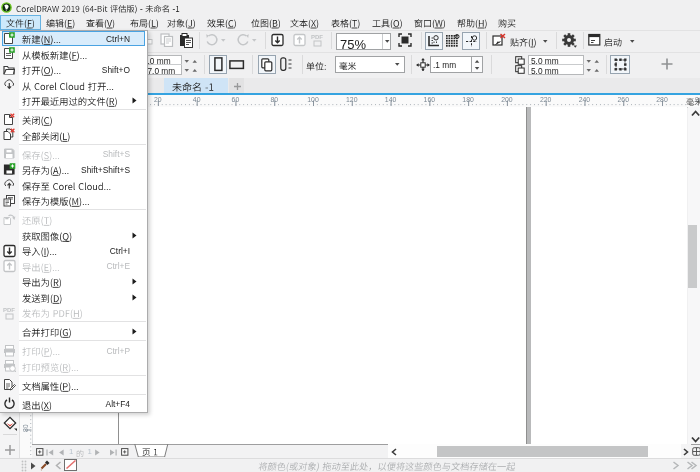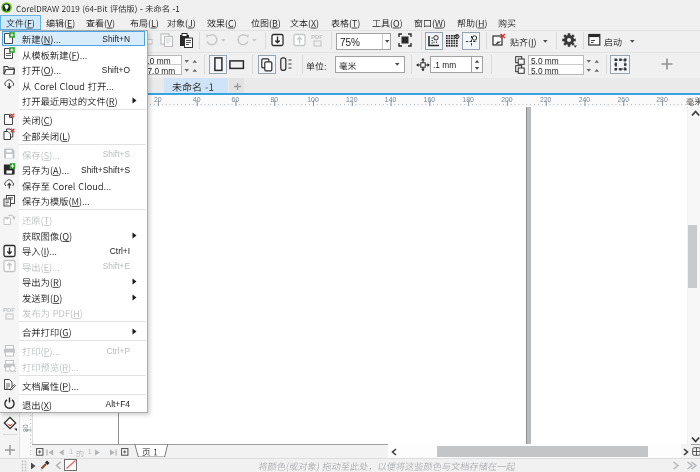--- a/index.html
+++ b/index.html
@@ -148,21 +148,21 @@
       </svg>
     </div>
     <div style="position:absolute;left:311px;top:33px;line-height:0;">
       <svg style="display:block" width="15" height="14" viewBox="0 0 15 14">
         <text x="0" y="6" font-family="Liberation Sans" font-size="6" font-weight="bold" fill="#c2c4c6">PDF</text>
         <rect x="3" y="8" width="7" height="5" fill="none" stroke="#c2c4c6" stroke-width="1"></rect>
       </svg>
     </div>
     <div style="position:absolute;left:331px;top:32px;width:1px;height:17px;background:#dadadb;"></div>
     <div style="position:absolute;left:336px;top:32.5px;width:55px;height:17px;background:#fff;border:1px solid #a0a2a4;box-sizing:border-box;"></div>
-    <div style="position:absolute;left:340px;top:36.5px;font-family:'Liberation Sans',sans-serif;font-size:10px;color:#1b1b1b;white-space:nowrap;">75%</div>
+    <div style="position:absolute;left:340px;top:36.5px;font-family:'Liberation Sans',sans-serif;font-size:13px;color:#1b1b1b;white-space:nowrap;">75%</div>
     <div style="position:absolute;left:381.5px;top:33.5px;width:0.8px;height:15px;background:#c9cbcd;"></div>
     <div style="position:absolute;left:383.5px;top:38.5px;line-height:0;">
       <svg style="display:block" width="7" height="5" viewBox="0 0 7 5">
         <polygon points="1,1 5.5,1 3.25,3.79" fill="#4a4a4a"></polygon>
       </svg>
     </div>
     <div style="position:absolute;left:398px;top:33px;line-height:0;">
       <svg style="display:block" width="14" height="15" viewBox="0 0 14 15">
         <path d="M1 4 V1 H4 M10 1 H13 V4 M13 10 V13 H10 M4 13 H1 V10" fill="none" stroke="#2b2b2b" stroke-width="1.4"></path>
         <rect x="3.5" y="3.5" width="7" height="7" fill="#2b2b2b"></rect>
@@ -916,21 +916,21 @@
         <rect x="6.2" y="0.2" width="5.6" height="5.6" fill="#2aa32a"></rect>
         <path d="M9 1.4 V4.6 M7.4 3 H10.6" stroke="#fff" stroke-width="1"></path>
       </svg>
     </div>
     <div style="position:absolute;left:22px;top:33.0px;line-height:0;">
       <svg style="display:block" width="39.9" height="13" viewBox="0 -10.0 39.9 13">
         <path d="M1.2 -6.1 C1.4 -5.7 1.5 -5.1 1.6 -4.7 L2.1 -4.9 C2.1 -5.2 1.9 -5.8 1.7 -6.2 L1.2 -6.1 Z M3.4 -2.0 C3.6 -1.5 4.0 -0.9 4.1 -0.5 L4.6 -0.8 C4.4 -1.2 4.1 -1.8 3.8 -2.2 L3.4 -2.0 Z M1.3 -2.2 C1.1 -1.6 0.8 -1.0 0.4 -0.6 C0.5 -0.5 0.8 -0.4 0.9 -0.3 C1.2 -0.8 1.6 -1.4 1.8 -2.1 L1.3 -2.2 Z M5.2 -6.9 L5.2 -3.7 C5.2 -2.5 5.1 -0.9 4.3 0.3 C4.4 0.3 4.7 0.5 4.8 0.6 C5.6 -0.6 5.7 -2.4 5.7 -3.7 L5.7 -4.1 L7.2 -4.1 L7.2 0.7 L7.8 0.7 L7.8 -4.1 L8.9 -4.1 L8.9 -4.6 L5.7 -4.6 L5.7 -6.5 C6.7 -6.6 7.8 -6.9 8.6 -7.2 L8.1 -7.6 C7.4 -7.3 6.2 -7.1 5.2 -6.9 Z M2.0 -7.7 C2.2 -7.4 2.3 -7.1 2.5 -6.8 L0.6 -6.8 L0.6 -6.3 L4.7 -6.3 L4.7 -6.8 L3.1 -6.8 C3.0 -7.1 2.8 -7.5 2.6 -7.8 L2.0 -7.7 Z M3.5 -6.2 C3.4 -5.8 3.2 -5.1 3.0 -4.7 L0.4 -4.7 L0.4 -4.1 L2.4 -4.1 L2.4 -3.1 L0.5 -3.1 L0.5 -2.6 L2.4 -2.6 L2.4 -0.1 C2.4 -0.0 2.4 -0.0 2.3 -0.0 C2.2 -0.0 1.9 -0.0 1.5 -0.0 C1.6 0.1 1.7 0.4 1.7 0.5 C2.2 0.5 2.5 0.5 2.7 0.4 C2.9 0.3 2.9 0.2 2.9 -0.1 L2.9 -2.6 L4.7 -2.6 L4.7 -3.1 L2.9 -3.1 L2.9 -4.1 L4.8 -4.1 L4.8 -4.7 L3.6 -4.7 C3.8 -5.1 4.0 -5.6 4.1 -6.1 L3.5 -6.2 Z M13.0 -7.0 L13.0 -6.5 L14.7 -6.5 L14.7 -5.7 L12.4 -5.7 L12.4 -5.2 L14.7 -5.2 L14.7 -4.5 L12.9 -4.5 L12.9 -4.0 L14.7 -4.0 L14.7 -3.2 L12.8 -3.2 L12.8 -2.7 L14.7 -2.7 L14.7 -1.9 L12.4 -1.9 L12.4 -1.4 L14.7 -1.4 L14.7 -0.4 L15.3 -0.4 L15.3 -1.4 L18.0 -1.4 L18.0 -1.9 L15.3 -1.9 L15.3 -2.7 L17.6 -2.7 L17.6 -3.2 L15.3 -3.2 L15.3 -4.0 L17.4 -4.0 L17.4 -5.2 L18.1 -5.2 L18.1 -5.7 L17.4 -5.7 L17.4 -7.0 L15.3 -7.0 L15.3 -7.8 L14.7 -7.8 L14.7 -7.0 L13.0 -7.0 Z M15.3 -5.2 L16.8 -5.2 L16.8 -4.5 L15.3 -4.5 L15.3 -5.2 Z M15.3 -5.7 L15.3 -6.5 L16.8 -6.5 L16.8 -5.7 L15.3 -5.7 Z M10.2 -3.7 C10.2 -3.8 10.4 -3.9 10.6 -4.0 L11.7 -4.0 C11.6 -3.1 11.4 -2.4 11.2 -1.7 C10.9 -2.1 10.7 -2.6 10.5 -3.2 L10.0 -3.0 C10.3 -2.2 10.6 -1.7 10.9 -1.2 C10.6 -0.5 10.2 -0.0 9.7 0.3 C9.8 0.4 10.0 0.6 10.1 0.7 C10.6 0.4 11.0 -0.1 11.3 -0.7 C12.3 0.2 13.7 0.5 15.4 0.5 L18.0 0.5 C18.0 0.3 18.1 0.0 18.2 -0.1 C17.8 -0.1 15.8 -0.1 15.4 -0.1 C13.8 -0.1 12.5 -0.3 11.6 -1.2 C12.0 -2.1 12.2 -3.2 12.4 -4.5 L12.0 -4.6 L11.9 -4.5 L11.0 -4.5 C11.5 -5.2 12.0 -6.1 12.4 -7.0 L12.0 -7.3 L11.8 -7.2 L9.9 -7.2 L9.9 -6.6 L11.6 -6.6 C11.2 -5.8 10.7 -5.0 10.5 -4.8 C10.3 -4.5 10.1 -4.3 10.0 -4.2 C10.0 -4.1 10.2 -3.8 10.2 -3.7 Z M20.8 1.8 L21.3 1.6 C20.5 0.3 20.1 -1.3 20.1 -2.9 C20.1 -4.5 20.5 -6.0 21.3 -7.4 L20.8 -7.6 C20.0 -6.2 19.5 -4.7 19.5 -2.9 C19.5 -1.0 20.0 0.4 20.8 1.8 Z M22.6 0.0 L23.4 0.0 L23.4 -3.7 C23.4 -4.4 23.3 -5.1 23.2 -5.8 L23.3 -5.8 L24.0 -4.4 L26.6 0.0 L27.4 0.0 L27.4 -6.8 L26.7 -6.8 L26.7 -3.1 C26.7 -2.4 26.7 -1.7 26.8 -1.0 L26.7 -1.0 L26.0 -2.4 L23.4 -6.8 L22.6 -6.8 L22.6 0.0 Z M29.2 1.8 C30.0 0.4 30.6 -1.0 30.6 -2.9 C30.6 -4.7 30.0 -6.2 29.2 -7.6 L28.7 -7.4 C29.5 -6.0 29.9 -4.5 29.9 -2.9 C29.9 -1.3 29.5 0.3 28.7 1.6 L29.2 1.8 Z M32.7 0.1 C33.0 0.1 33.2 -0.1 33.2 -0.5 C33.2 -0.8 33.0 -1.1 32.7 -1.1 C32.4 -1.1 32.1 -0.8 32.1 -0.5 C32.1 -0.1 32.4 0.1 32.7 0.1 Z M35.2 0.1 C35.5 0.1 35.8 -0.1 35.8 -0.5 C35.8 -0.8 35.5 -1.1 35.2 -1.1 C34.9 -1.1 34.6 -0.8 34.6 -0.5 C34.6 -0.1 34.9 0.1 35.2 0.1 Z M37.7 0.1 C38.0 0.1 38.2 -0.1 38.2 -0.5 C38.2 -0.8 38.0 -1.1 37.7 -1.1 C37.4 -1.1 37.1 -0.8 37.1 -0.5 C37.1 -0.1 37.4 0.1 37.7 0.1 Z" fill="#1b1b1b"></path>
         <rect x="21.7" y="0.9" width="6.7" height="0.8" fill="#1b1b1b"></rect>
       </svg>
     </div>
-    <div style="position:absolute;left:0;top:33.5px;width:130px;text-align:right;font-family:'Liberation Sans',sans-serif;font-size:8.4px;color:#1b1b1b;">Shift+N</div>
+    <div style="position:absolute;left:0;top:33.5px;width:130px;text-align:right;font-family:'Liberation Sans',sans-serif;font-size:8.4px;color:#1b1b1b;">Ctrl+N</div>
     <div style="position:absolute;left:3px;top:47.2px;line-height:0;">
       <svg style="display:block" width="12" height="13" viewBox="0 0 12 13">
         <path d="M1.5 1.5 L6.5 1.5 L9.5 4.5 L9.5 11.5 L1.5 11.5 Z" fill="#fff" stroke="#3c3c3c" stroke-width="0.95"></path>
         <path d="M6.5 1.5 L6.5 4.5 L9.5 4.5" fill="none" stroke="#3c3c3c" stroke-width="1"></path>
         <path d="M3 6.5 H8 M3 8.5 H8" stroke="#3c3c3c" stroke-width="0.8"></path>
         <rect x="6.2" y="0.2" width="5.6" height="5.6" fill="#2aa32a"></rect>
         <path d="M9 1.4 V4.6 M7.4 3 H10.6" stroke="#fff" stroke-width="1"></path>
       </svg>
     </div>
     <div style="position:absolute;left:22px;top:48.5px;line-height:0;">
@@ -1101,21 +1101,21 @@
         <rect x="1" y="1.5" width="11" height="11" rx="1.5" fill="#fff" stroke="#c2c4c6" stroke-width="1.3"></rect>
         <path d="M6.5 10.5 V4.5 M4.3 6.6 L6.5 4.3 L8.7 6.6" fill="none" stroke="#c2c4c6" stroke-width="1.4"></path>
       </svg>
     </div>
     <div style="position:absolute;left:22px;top:260.5px;line-height:0;">
       <svg style="display:block" width="38.7" height="13" viewBox="0 -10.0 38.7 13">
         <path d="M2.0 -1.7 C2.6 -1.2 3.2 -0.5 3.5 -0.0 L4.0 -0.4 C3.7 -0.9 3.0 -1.6 2.5 -2.1 L6.1 -2.1 L6.1 -0.1 C6.1 0.1 6.0 0.1 5.8 0.1 C5.7 0.1 5.0 0.2 4.3 0.1 C4.4 0.3 4.5 0.5 4.5 0.7 C5.4 0.7 6.0 0.7 6.3 0.6 C6.6 0.5 6.7 0.3 6.7 -0.0 L6.7 -2.1 L8.8 -2.1 L8.8 -2.7 L6.7 -2.7 L6.7 -3.4 L6.1 -3.4 L6.1 -2.7 L0.6 -2.7 L0.6 -2.1 L2.4 -2.1 L2.0 -1.7 Z M1.3 -7.2 L1.3 -4.7 C1.3 -3.8 1.7 -3.7 3.2 -3.7 C3.5 -3.7 6.6 -3.7 7.0 -3.7 C8.1 -3.7 8.4 -3.9 8.5 -4.9 C8.3 -4.9 8.1 -5.0 7.9 -5.1 C7.9 -4.3 7.7 -4.2 7.0 -4.2 C6.3 -4.2 3.6 -4.2 3.2 -4.2 C2.1 -4.2 1.9 -4.3 1.9 -4.7 L1.9 -5.2 L7.7 -5.2 L7.7 -7.4 L1.3 -7.4 L1.3 -7.2 Z M1.9 -6.9 L7.1 -6.9 L7.1 -5.8 L1.9 -5.8 L1.9 -6.9 Z M10.3 -3.2 L10.3 0.2 L16.9 0.2 L16.9 0.7 L17.6 0.7 L17.6 -3.2 L16.9 -3.2 L16.9 -0.5 L14.3 -0.5 L14.3 -3.8 L17.2 -3.8 L17.2 -6.9 L16.6 -6.9 L16.6 -4.4 L14.3 -4.4 L14.3 -7.8 L13.6 -7.8 L13.6 -4.4 L11.3 -4.4 L11.3 -6.9 L10.7 -6.9 L10.7 -3.8 L13.6 -3.8 L13.6 -0.5 L11.0 -0.5 L11.0 -3.2 L10.3 -3.2 Z M20.8 1.8 L21.3 1.6 C20.5 0.3 20.1 -1.3 20.1 -2.9 C20.1 -4.5 20.5 -6.0 21.3 -7.4 L20.8 -7.6 C20.0 -6.2 19.5 -4.7 19.5 -2.9 C19.5 -1.0 20.0 0.4 20.8 1.8 Z M22.6 0.0 L26.6 0.0 L26.6 -0.7 L23.4 -0.7 L23.4 -3.3 L26.0 -3.3 L26.0 -3.9 L23.4 -3.9 L23.4 -6.2 L26.5 -6.2 L26.5 -6.8 L22.6 -6.8 L22.6 0.0 Z M27.9 1.8 C28.8 0.4 29.3 -1.0 29.3 -2.9 C29.3 -4.7 28.8 -6.2 27.9 -7.6 L27.5 -7.4 C28.3 -6.0 28.7 -4.5 28.7 -2.9 C28.7 -1.3 28.3 0.3 27.5 1.6 L27.9 1.8 Z M31.4 0.1 C31.7 0.1 32.0 -0.1 32.0 -0.5 C32.0 -0.8 31.7 -1.1 31.4 -1.1 C31.1 -1.1 30.8 -0.8 30.8 -0.5 C30.8 -0.1 31.1 0.1 31.4 0.1 Z M33.9 0.1 C34.2 0.1 34.5 -0.1 34.5 -0.5 C34.5 -0.8 34.2 -1.1 33.9 -1.1 C33.6 -1.1 33.3 -0.8 33.3 -0.5 C33.3 -0.1 33.6 0.1 33.9 0.1 Z M36.4 0.1 C36.7 0.1 37.0 -0.1 37.0 -0.5 C37.0 -0.8 36.7 -1.1 36.4 -1.1 C36.1 -1.1 35.8 -0.8 35.8 -0.5 C35.8 -0.1 36.1 0.1 36.4 0.1 Z" fill="#b8babc"></path>
         <rect x="21.7" y="0.9" width="5.4" height="0.8" fill="#b8babc"></rect>
       </svg>
     </div>
-    <div style="position:absolute;left:0;top:261.0px;width:130px;text-align:right;font-family:'Liberation Sans',sans-serif;font-size:8.4px;color:#b8babc;">Shift+E</div>
+    <div style="position:absolute;left:0;top:261.0px;width:130px;text-align:right;font-family:'Liberation Sans',sans-serif;font-size:8.4px;color:#b8babc;">Ctrl+E</div>
     <div style="position:absolute;left:22px;top:276.0px;line-height:0;">
       <svg style="display:block" width="40.9" height="13" viewBox="0 -10.0 40.9 13">
         <path d="M2.0 -1.7 C2.6 -1.2 3.2 -0.5 3.5 -0.0 L4.0 -0.4 C3.7 -0.9 3.0 -1.6 2.5 -2.1 L6.1 -2.1 L6.1 -0.1 C6.1 0.1 6.0 0.1 5.8 0.1 C5.7 0.1 5.0 0.2 4.3 0.1 C4.4 0.3 4.5 0.5 4.5 0.7 C5.4 0.7 6.0 0.7 6.3 0.6 C6.6 0.5 6.7 0.3 6.7 -0.0 L6.7 -2.1 L8.8 -2.1 L8.8 -2.7 L6.7 -2.7 L6.7 -3.4 L6.1 -3.4 L6.1 -2.7 L0.6 -2.7 L0.6 -2.1 L2.4 -2.1 L2.0 -1.7 Z M1.3 -7.2 L1.3 -4.7 C1.3 -3.8 1.7 -3.7 3.2 -3.7 C3.5 -3.7 6.6 -3.7 7.0 -3.7 C8.1 -3.7 8.4 -3.9 8.5 -4.9 C8.3 -4.9 8.1 -5.0 7.9 -5.1 C7.9 -4.3 7.7 -4.2 7.0 -4.2 C6.3 -4.2 3.6 -4.2 3.2 -4.2 C2.1 -4.2 1.9 -4.3 1.9 -4.7 L1.9 -5.2 L7.7 -5.2 L7.7 -7.4 L1.3 -7.4 L1.3 -7.2 Z M1.9 -6.9 L7.1 -6.9 L7.1 -5.8 L1.9 -5.8 L1.9 -6.9 Z M10.3 -3.2 L10.3 0.2 L16.9 0.2 L16.9 0.7 L17.6 0.7 L17.6 -3.2 L16.9 -3.2 L16.9 -0.5 L14.3 -0.5 L14.3 -3.8 L17.2 -3.8 L17.2 -6.9 L16.6 -6.9 L16.6 -4.4 L14.3 -4.4 L14.3 -7.8 L13.6 -7.8 L13.6 -4.4 L11.3 -4.4 L11.3 -6.9 L10.7 -6.9 L10.7 -3.8 L13.6 -3.8 L13.6 -0.5 L11.0 -0.5 L11.0 -3.2 L10.3 -3.2 Z M20.1 -7.3 C20.5 -6.9 21.0 -6.2 21.1 -5.9 L21.7 -6.2 C21.5 -6.5 21.1 -7.1 20.7 -7.5 L20.1 -7.3 Z M23.3 -3.5 C23.8 -2.9 24.3 -2.1 24.5 -1.6 L25.1 -1.9 C24.8 -2.4 24.3 -3.2 23.8 -3.7 L23.3 -3.5 Z M22.5 -7.8 L22.5 -6.7 C22.5 -6.3 22.5 -6.0 22.4 -5.5 L19.4 -5.5 L19.4 -4.9 L22.4 -4.9 C22.1 -3.2 21.4 -1.3 19.1 0.2 C19.3 0.2 19.5 0.5 19.6 0.6 C22.0 -1.0 22.8 -3.1 23.0 -4.9 L26.3 -4.9 C26.2 -1.7 26.0 -0.4 25.7 -0.1 C25.6 0.0 25.5 0.0 25.3 0.0 C25.1 0.0 24.5 0.0 23.8 -0.0 C24.0 0.1 24.0 0.4 24.1 0.6 C24.6 0.6 25.2 0.7 25.5 0.6 C25.9 0.6 26.1 0.5 26.3 0.3 C26.7 -0.2 26.8 -1.5 26.9 -5.2 C26.9 -5.3 26.9 -5.5 26.9 -5.5 L23.0 -5.5 C23.1 -6.0 23.1 -6.3 23.1 -6.7 L23.1 -7.8 L22.5 -7.8 Z M30.1 1.8 L30.6 1.6 C29.8 0.3 29.4 -1.3 29.4 -2.9 C29.4 -4.5 29.8 -6.0 30.6 -7.4 L30.1 -7.6 C29.3 -6.2 28.8 -4.7 28.8 -2.9 C28.8 -1.0 29.3 0.4 30.1 1.8 Z M32.7 -3.6 L32.7 -6.2 L33.9 -6.2 C35.0 -6.2 35.6 -5.8 35.6 -4.9 C35.6 -4.0 35.0 -3.6 33.9 -3.6 L32.7 -3.6 Z M35.7 0.0 L36.5 0.0 L34.8 -3.0 C35.7 -3.2 36.4 -3.9 36.4 -4.9 C36.4 -6.3 35.4 -6.8 34.0 -6.8 L31.9 -6.8 L31.9 0.0 L32.7 0.0 L32.7 -2.9 L34.0 -2.9 L35.7 0.0 Z M37.6 1.8 C38.5 0.4 39.0 -1.0 39.0 -2.9 C39.0 -4.7 38.5 -6.2 37.6 -7.6 L37.2 -7.4 C38.0 -6.0 38.4 -4.5 38.4 -2.9 C38.4 -1.3 38.0 0.3 37.2 1.6 L37.6 1.8 Z" fill="#1b1b1b"></path>
         <rect x="31.0" y="0.9" width="5.8" height="0.8" fill="#1b1b1b"></rect>
       </svg>
     </div>
     <div style="position:absolute;left:132px;top:278.0px;line-height:0;">
       <svg style="display:block" width="5" height="7" viewBox="0 0 5 7">
         <polygon points="0.5,0.5 0.5,6.5 4.5,3.5" fill="#1b1b1b"></polygon>
       </svg>

